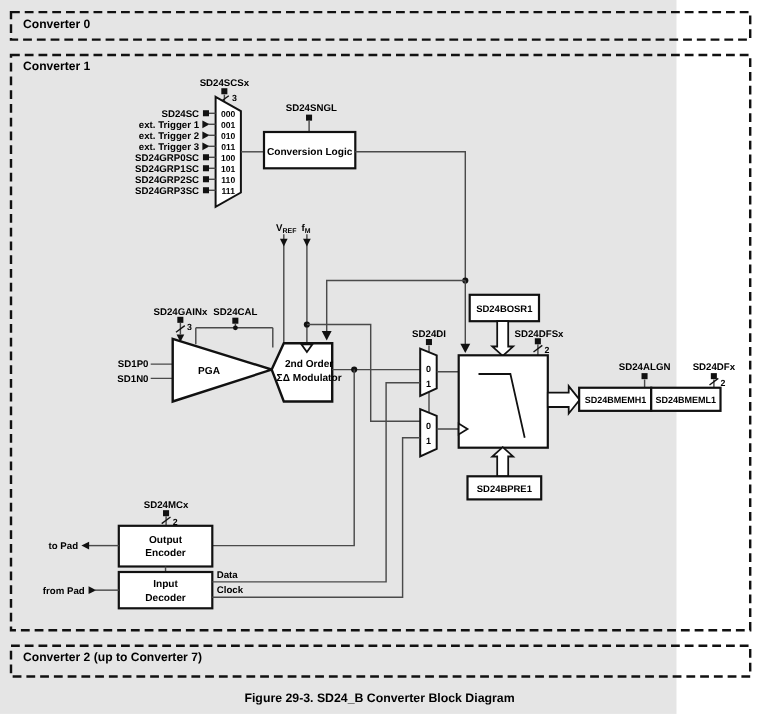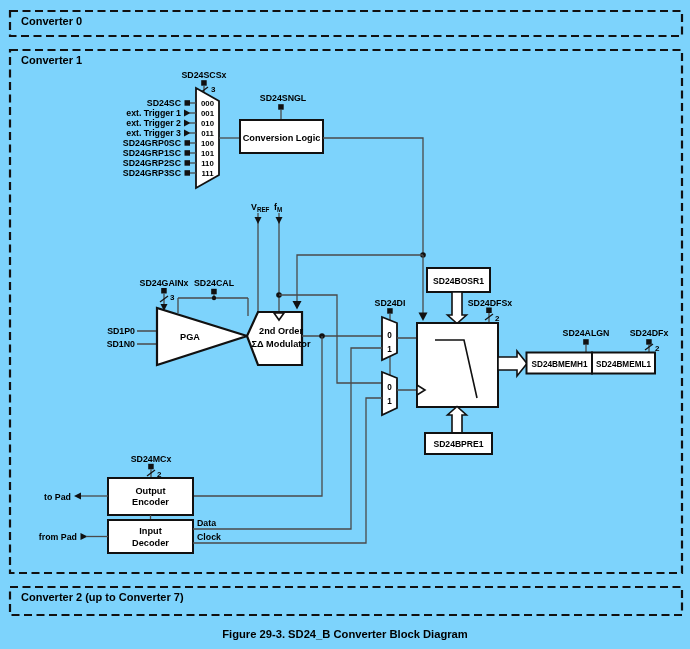--- a/index.html
+++ b/index.html
@@ -1,16 +1,16 @@
 <!DOCTYPE html>
 <html><head>
 <meta charset="utf-8">
 <style>
   html,body{margin:0;padding:0;background:#ffffff;}
-  .stage{position:relative;width:690px;height:649px;background:#7dd3fc;}
+  .stage{position:relative;width:615px;height:649px;background:#e5e5e5;}
   svg{display:block;}
   text{font-family:"Liberation Sans","DejaVu Sans",sans-serif;font-weight:bold;fill:#000;}
   .t88{font-size:8.8px}
   .t8{font-size:8px}
   .t78{font-size:7.8px}
   .t92{font-size:9.2px}
   .t86{font-size:8.6px}
   .t82{font-size:8.2px}
   .t11{font-size:11px}
   .cap{font-size:11.2px}

